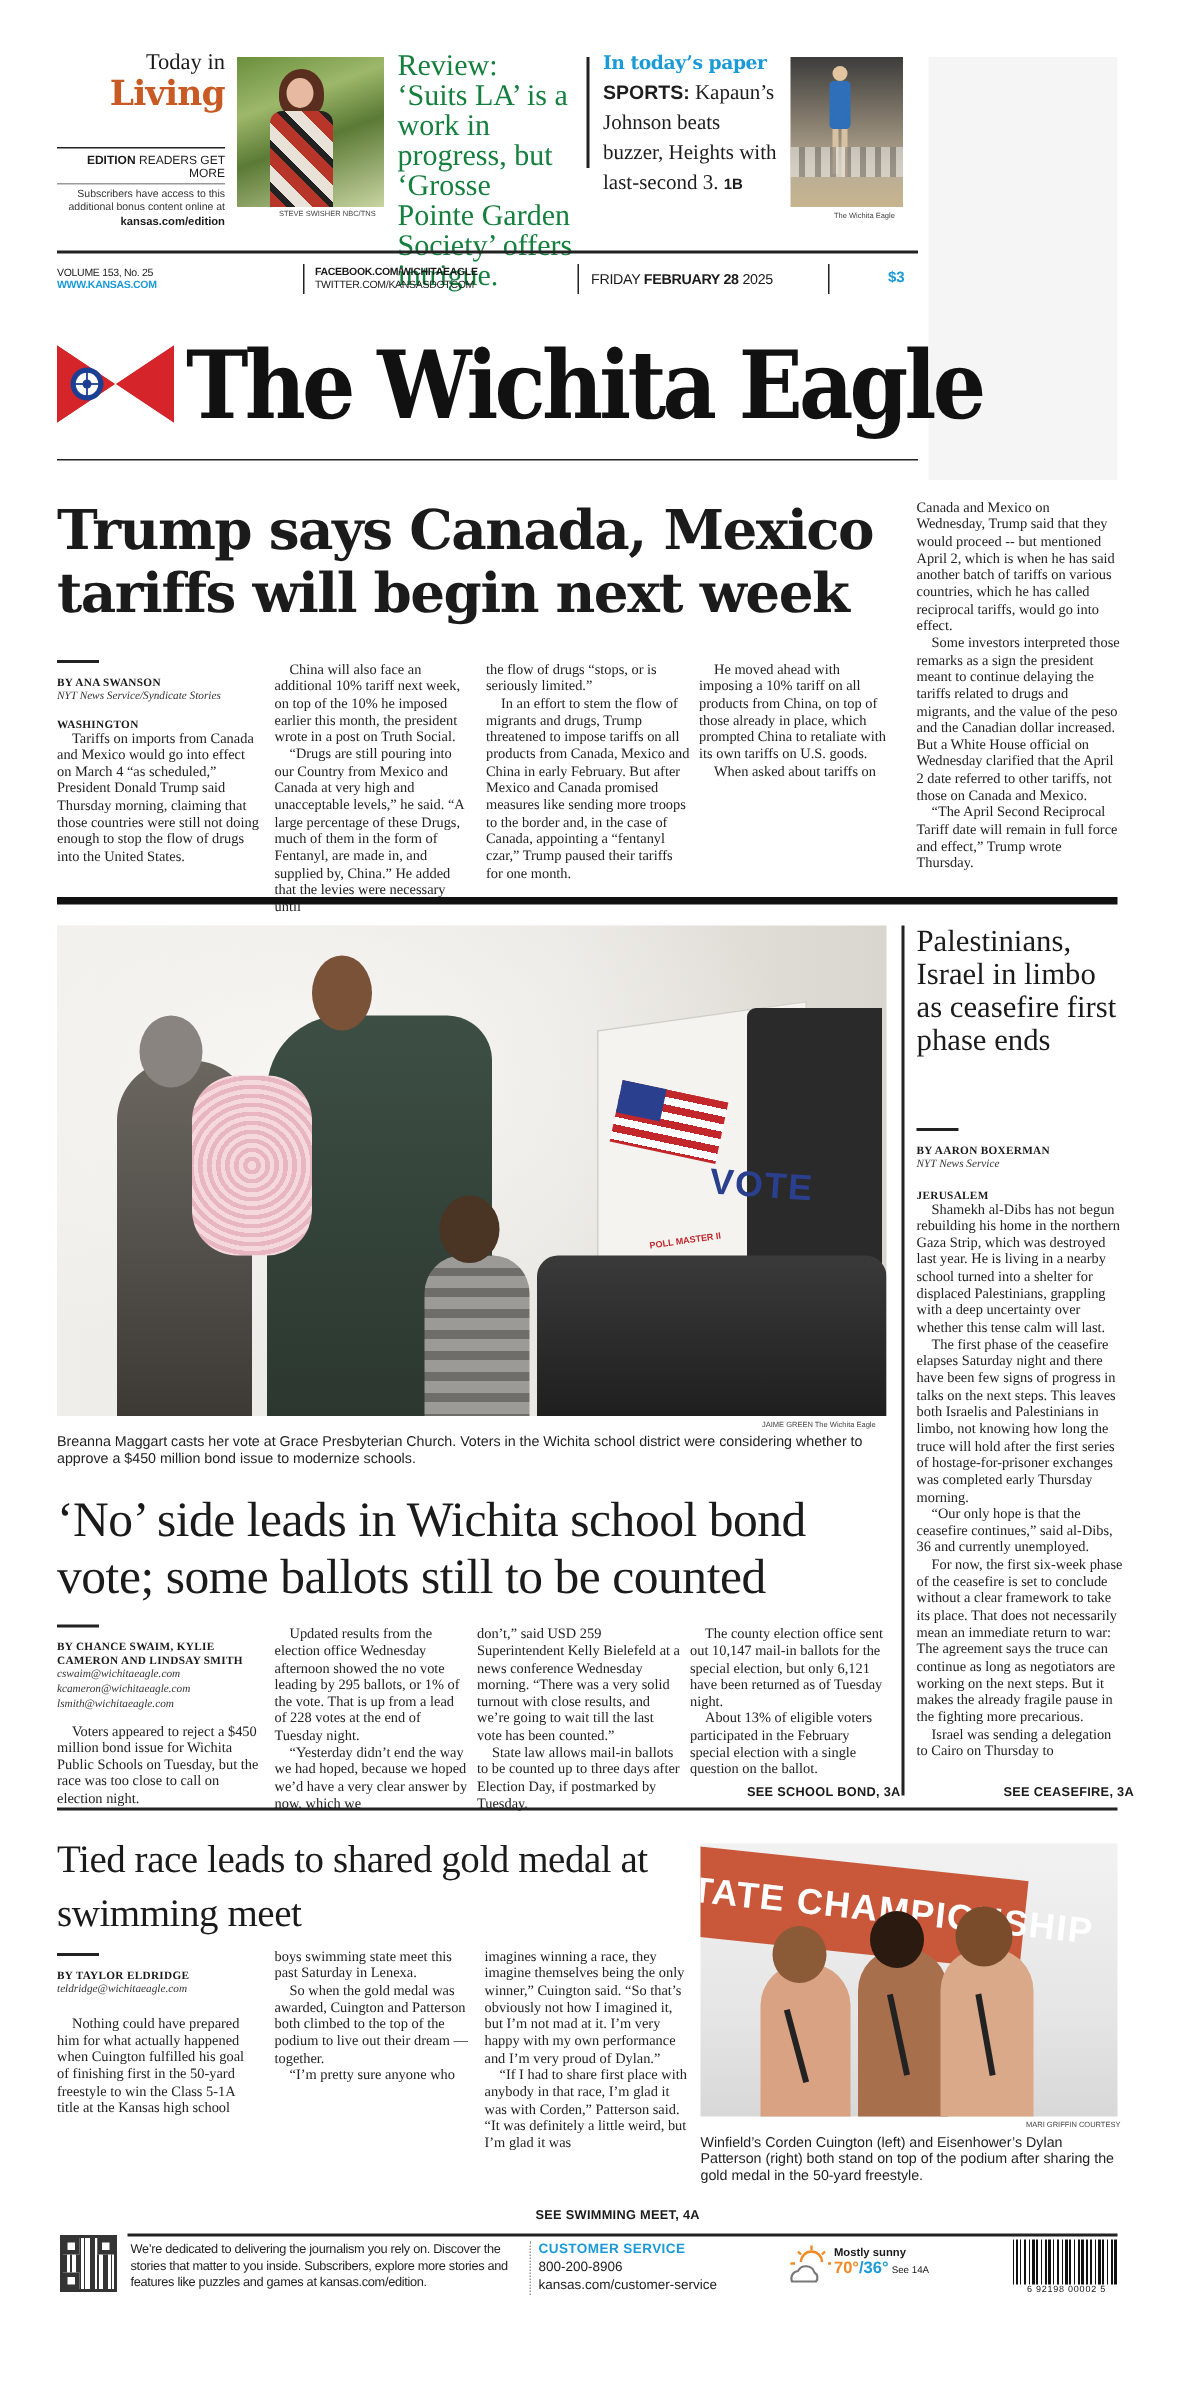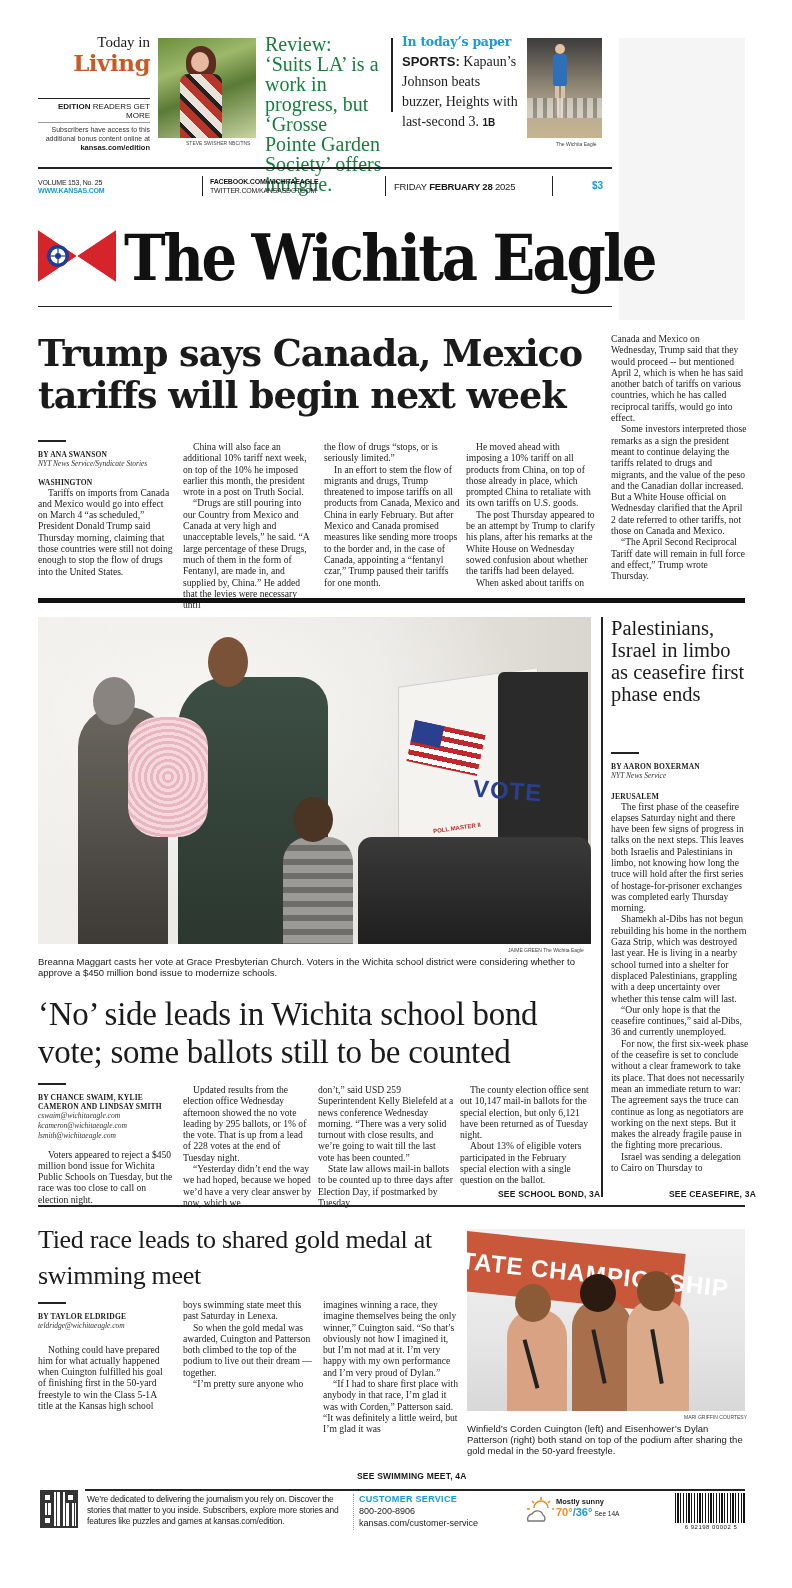--- a/index.html
+++ b/index.html
@@ -109,21 +109,20 @@
 <div class="col body-text" style="left:183px;top:441px;width:130px">
   <p>China will also face an additional 10% tariff next week, on top of the 10% he imposed earlier this month, the president wrote in a post on Truth Social.</p>
     <p>“Drugs are still pouring into our Country from Mexico and Canada at very high and unacceptable levels,” he said. “A large percentage of these Drugs, much of them in the form of Fentanyl, are made in, and supplied by, China.” He added that the levies were necessary until</p>
 </div>
 <div class="col body-text" style="left:324px;top:441px;width:136px">
   <p class="noind">the flow of drugs “stops, or is seriously limited.”</p>
     <p>In an effort to stem the flow of migrants and drugs, Trump threatened to impose tariffs on all products from Canada, Mexico and China in early February. But after Mexico and Canada promised measures like sending more troops to the border and, in the case of Canada, appointing a “fentanyl czar,” Trump paused their tariffs for one month.</p>
 </div>
 <div class="col body-text" style="left:466px;top:441px;width:130px">
   <p>He moved ahead with imposing a 10% tariff on all products from China, on top of those already in place, which prompted China to retaliate with its own tariffs on U.S. goods.</p>
-    <p>The post Thursday appeared to be an attempt by Trump to clarify his plans, after his remarks at the White House on Wednesday sowed confusion about whether the tariffs had been delayed.</p>
     <p>When asked about tariffs on</p>
 </div>
 <div class="col body-text" style="left:611px;top:333px;width:136px">
   <p class="noind">Canada and Mexico on Wednesday, Trump said that they would proceed -- but mentioned April 2, which is when he has said another batch of tariffs on various countries, which he has called reciprocal tariffs, would go into effect.</p>
     <p>Some investors interpreted those remarks as a sign the president meant to continue delaying the tariffs related to drugs and migrants, and the value of the peso and the Canadian dollar increased. But a White House official on Wednesday clarified that the April 2 date referred to other tariffs, not those on Canada and Mexico.</p>
     <p>“The April Second Reciprocal Tariff date will remain in full force and effect,” Trump wrote Thursday.</p>
 </div>
 
 <div class="abs" style="left:38px;top:598px;width:707px;height:5px;background:#111"></div>
 
@@ -178,22 +177,22 @@
 <div class="abs jump" style="left:498px;top:1189px">SEE SCHOOL BOND, 3A</div>
 
 <div class="abs" style="left:601px;top:617px;width:1.5px;height:580px;background:#222"></div>
 <div class="abs hl-light" style="left:611px;top:617px;width:140px;font-size:20.5px;line-height:22px">Palestinians, Israel in limbo as ceasefire first phase ends</div>
 <div class="col" style="left:611px;top:752px;width:138px">
   <div class="bylinerule"></div>
   <div class="byline">BY AARON BOXERMAN</div>
   <div class="agency">NYT News Service</div>
   <div class="dateline" style="margin-top:11px">JERUSALEM</div>
   <div class="body-text">
+    <p>Shamekh al-Dibs has not begun rebuilding his home in the northern Gaza Strip, which was destroyed last year. He is living in a nearby school turned into a shelter for displaced Palestinians, grappling with a deep uncertainty over whether this tense calm will last.</p>
     <p>The first phase of the ceasefire elapses Saturday night and there have been few signs of progress in talks on the next steps. This leaves both Israelis and Palestinians in limbo, not knowing how long the truce will hold after the first series of hostage-for-prisoner exchanges was completed early Thursday morning.</p>
-    <p>Shamekh al-Dibs has not begun rebuilding his home in the northern Gaza Strip, which was destroyed last year. He is living in a nearby school turned into a shelter for displaced Palestinians, grappling with a deep uncertainty over whether this tense calm will last.</p>
     <p>“Our only hope is that the ceasefire continues,” said al-Dibs, 36 and currently unemployed.</p>
     <p>For now, the first six-week phase of the ceasefire is set to conclude without a clear framework to take its place. That does not necessarily mean an immediate return to war: The agreement says the truce can continue as long as negotiators are working on the next steps. But it makes the already fragile pause in the fighting more precarious.</p>
     <p>Israel was sending a delegation to Cairo on Thursday to</p>
   </div>
 </div>
 <div class="abs jump" style="left:669px;top:1189px">SEE CEASEFIRE, 3A</div>
 
 <div class="abs" style="left:38px;top:1205px;width:707px;height:1.5px;background:#222"></div>
 
 <div class="abs hl-light" style="left:38px;top:1222px;width:420px;font-size:26px;line-height:36px;letter-spacing:-.3px">Tied race leads to shared gold medal at swimming meet</div>

